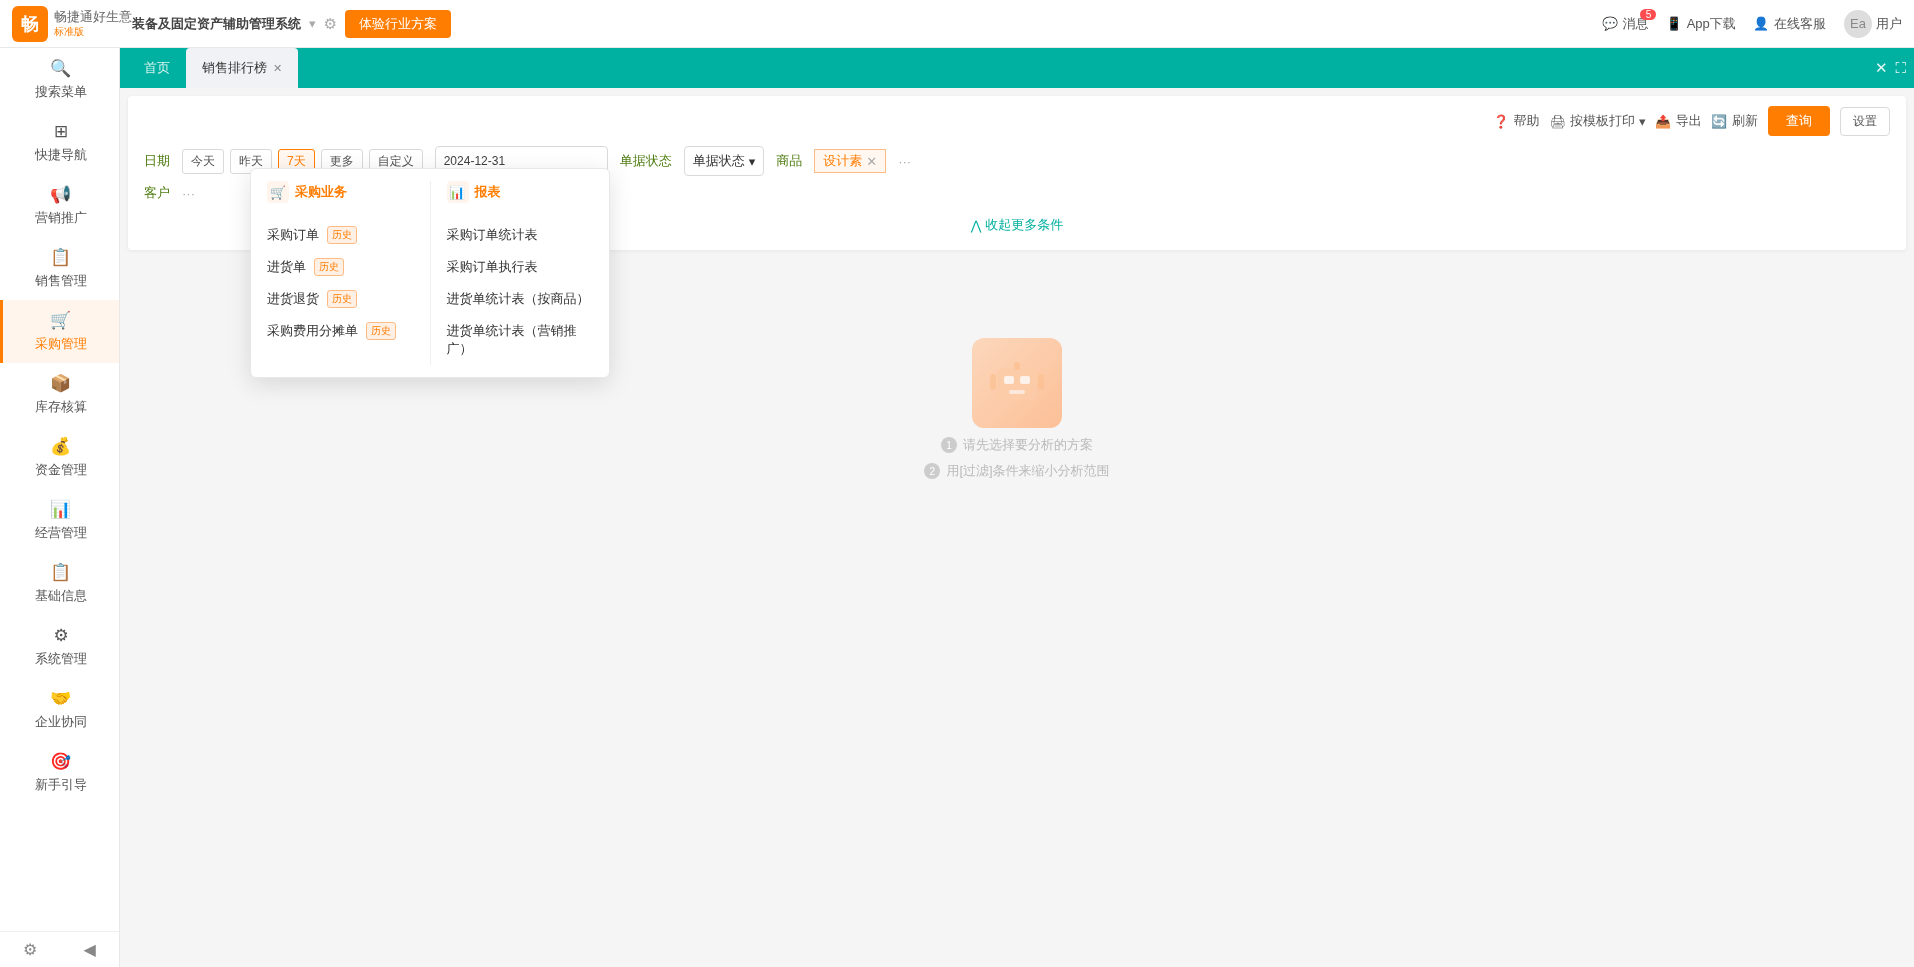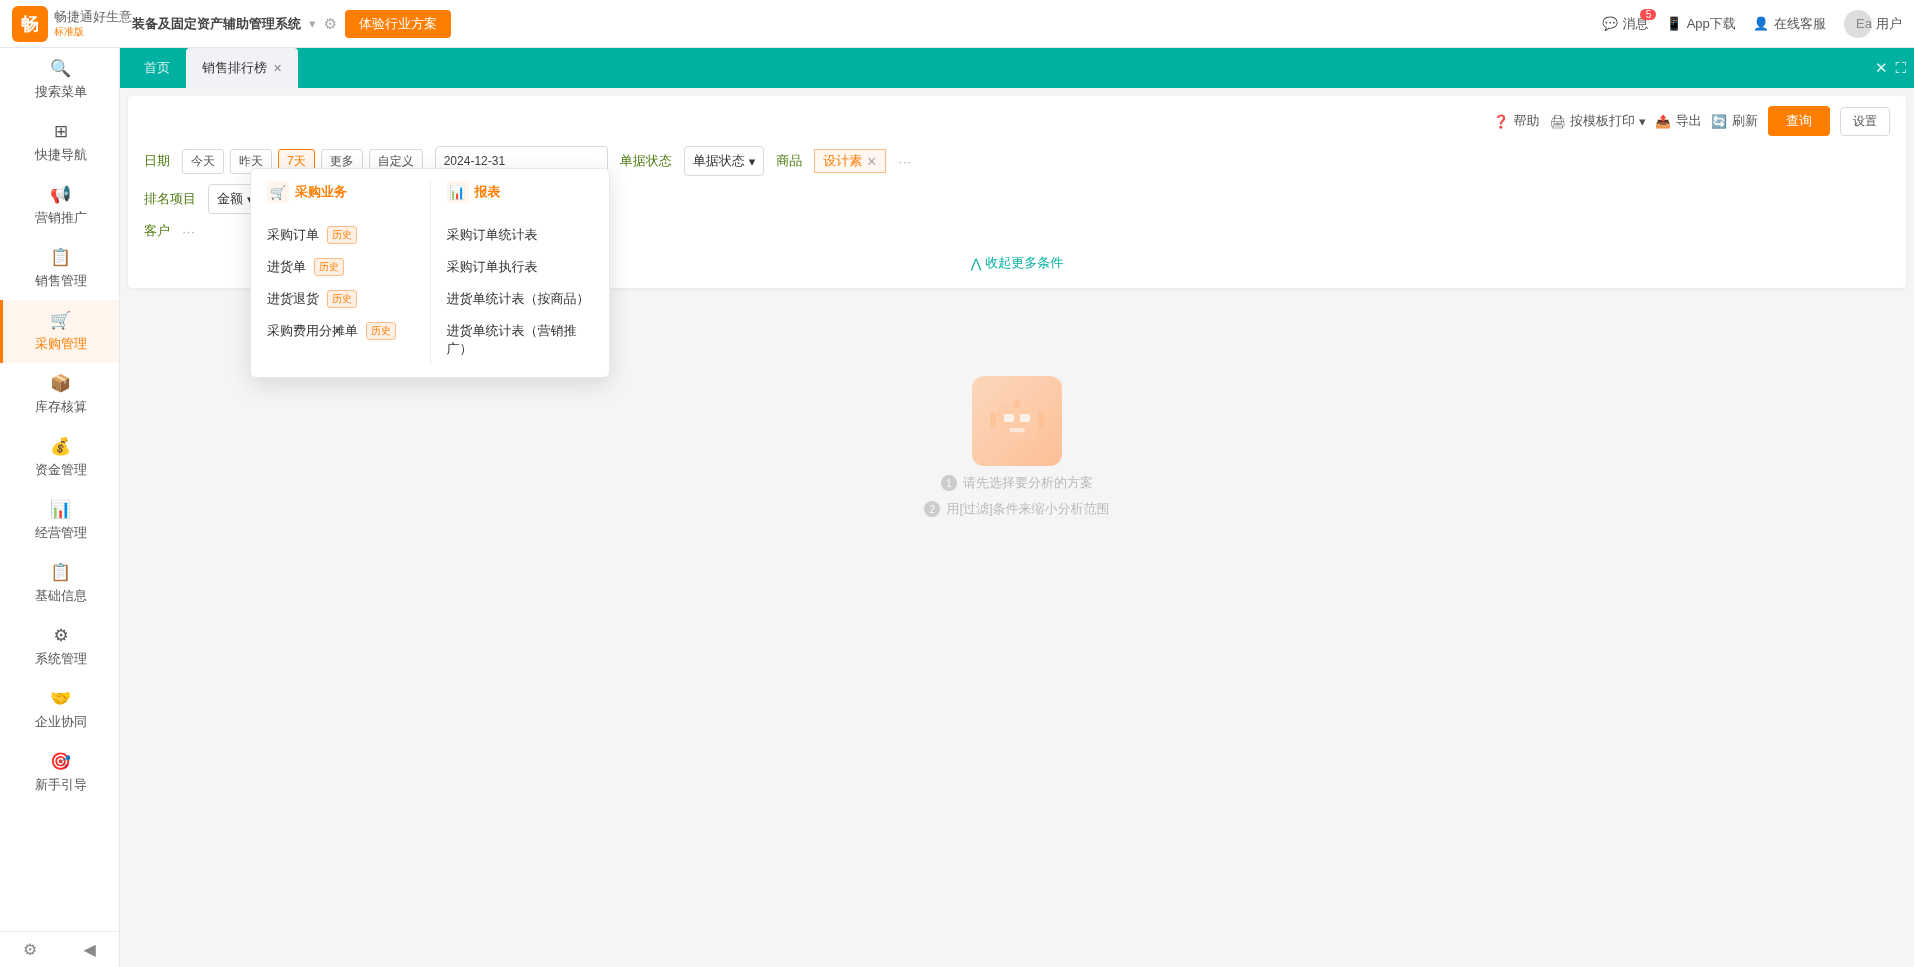--- a/index.html
+++ b/index.html
@@ -82,21 +82,21 @@
       border-radius: 8px;
       font-size: 10px;
       padding: 0 4px;
       min-width: 16px;
       text-align: center;
     }
     .avatar {
       width: 28px; height: 28px;
       background: #ddd;
       border-radius: 50%;
-      display: flex; align-items: center; justify-content: flex-end;
+      display: flex; align-items: center; justify-content: center;
       color: #888; font-size: 12px;
     }
 
     
     .main-layout {
       display: flex;
       flex: 1;
       overflow: hidden;
     }
 
@@ -550,30 +550,20 @@
           </div>
 
           <span class="filter-label">商品</span>
           <div class="filter-tag">
             <span>设计素</span>
             <span class="filter-tag-close">✕</span>
           </div>
           <span class="filter-dots">···</span>
         </div>
 
-        <div class="filter-row">
-          <span class="filter-label">排名项目</span>
-          <div class="filter-select">
-            <span>金额</span>
-            <span>▾</span>
-          </div>
-
-          <span class="filter-label">业务员</span>
-          <span class="filter-dots">···</span>
-        </div>
 
         <div class="filter-row">
           <span class="filter-label">客户</span>
           <span class="filter-dots">···</span>
         </div>
 
         <div class="collapse-row">
           <span>⋀</span>
           <span>收起更多条件</span>
         </div>

